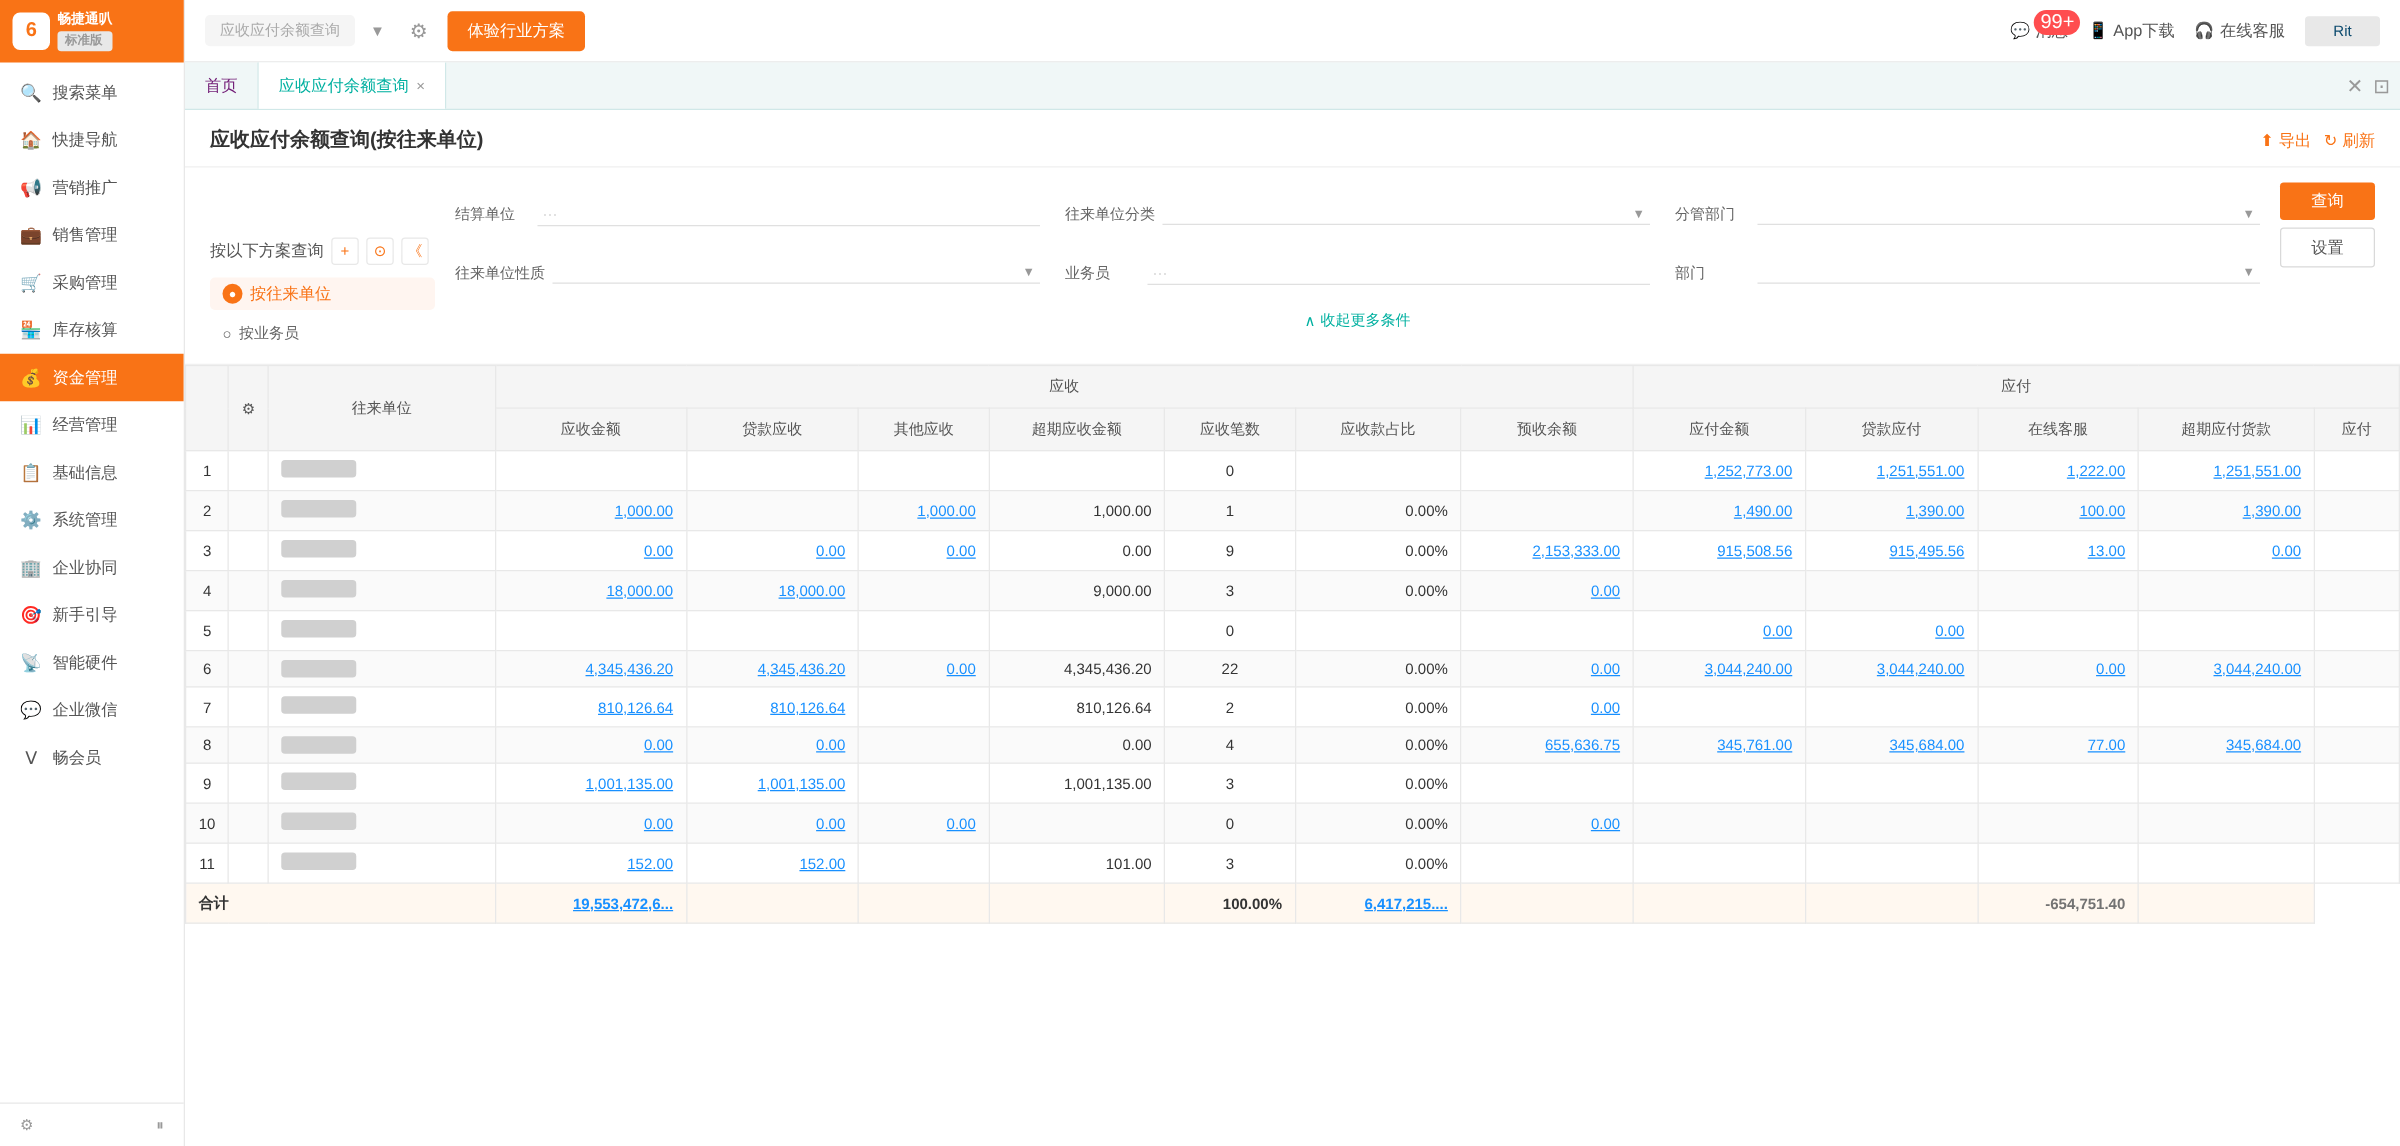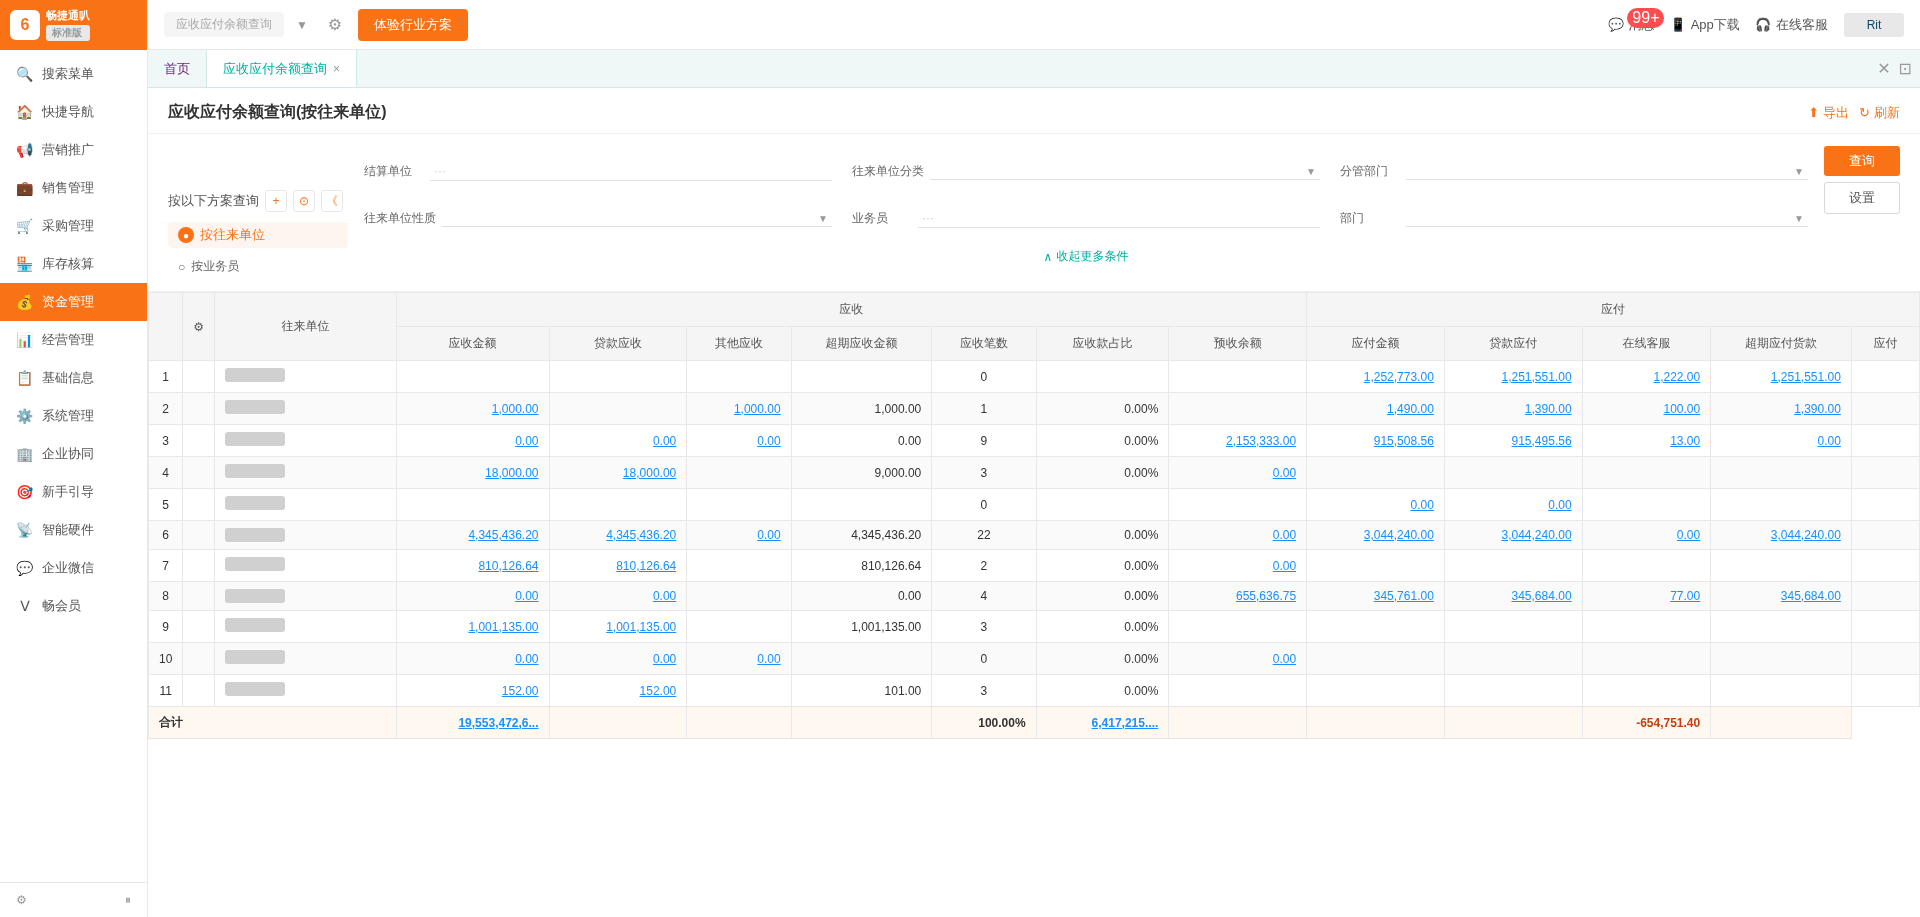--- a/index.html
+++ b/index.html
@@ -525,21 +525,21 @@
             <td colspan="3" class="left">合计</td>
             <td class="link-val">19,553,472,6...</td>
             <td></td>
             <td></td>
             <td></td>
             <td>100.00%</td>
             <td class="link-val">6,417,215....</td>
             <td></td>
             <td></td>
             <td></td>
-            <td style="color:#c2410c;font-weight:bold;">-654,751.40</td>
+            <td style="color:#737373;font-weight:bold;">-654,751.40</td>
             <td></td>
           </tr>
         </tfoot>
       </table>
     </div>
 
   </div>
 </div>
 
 </body></html>

